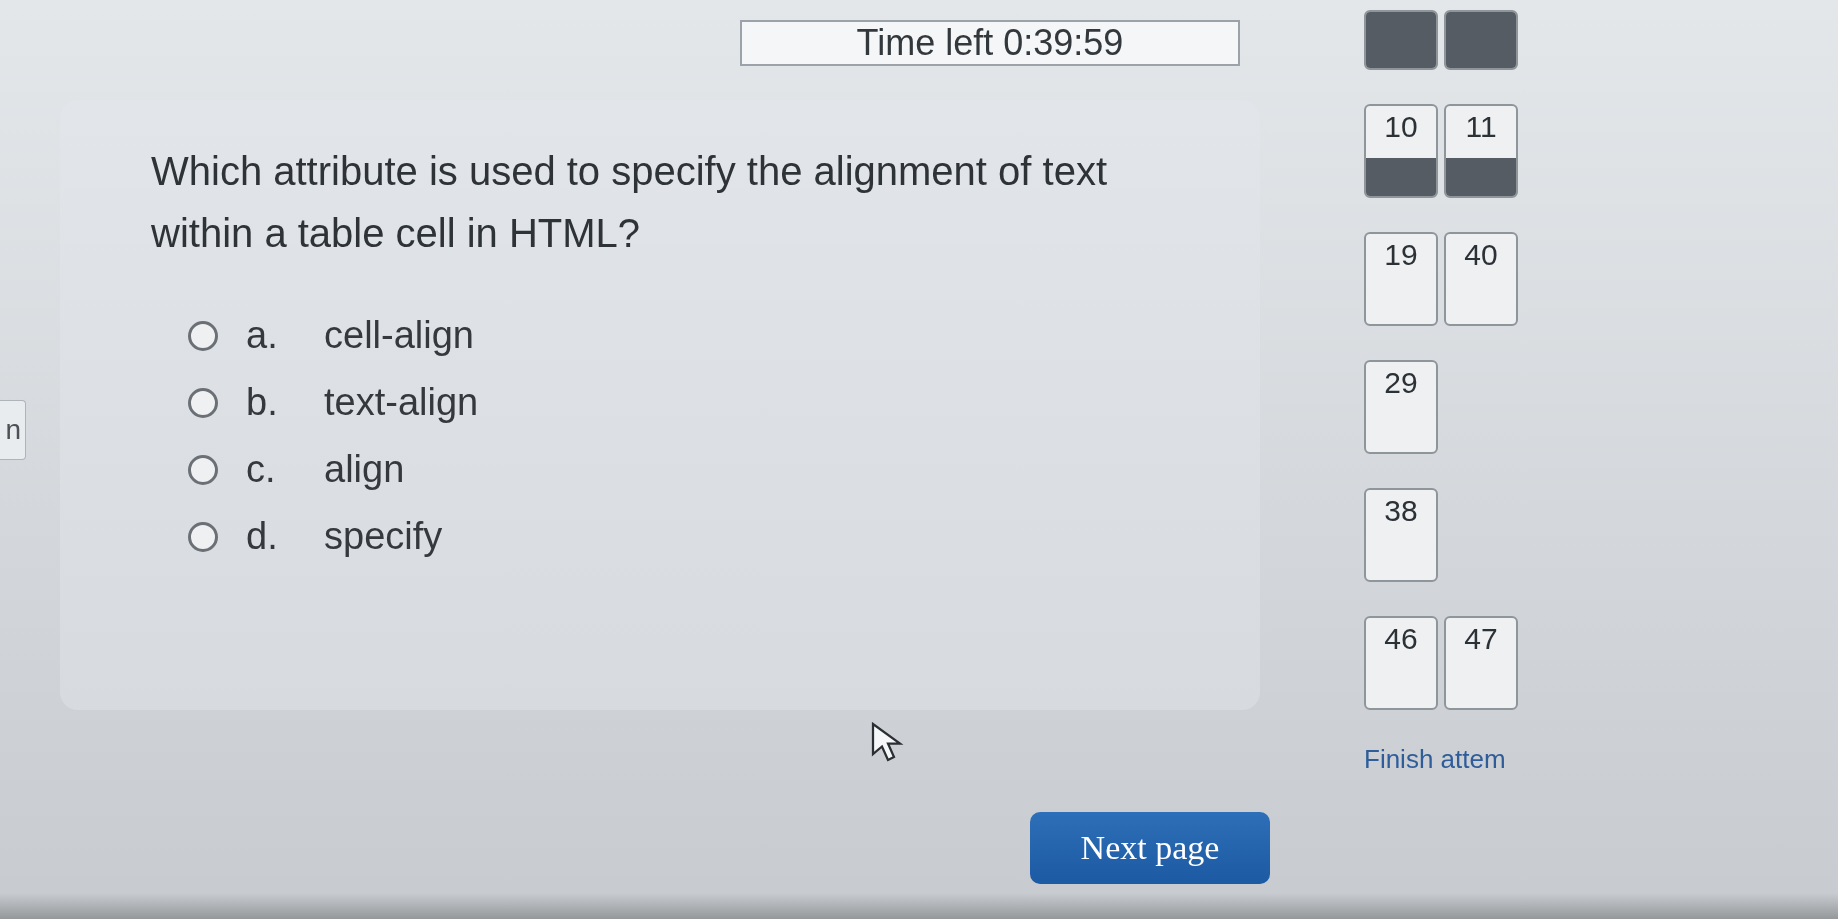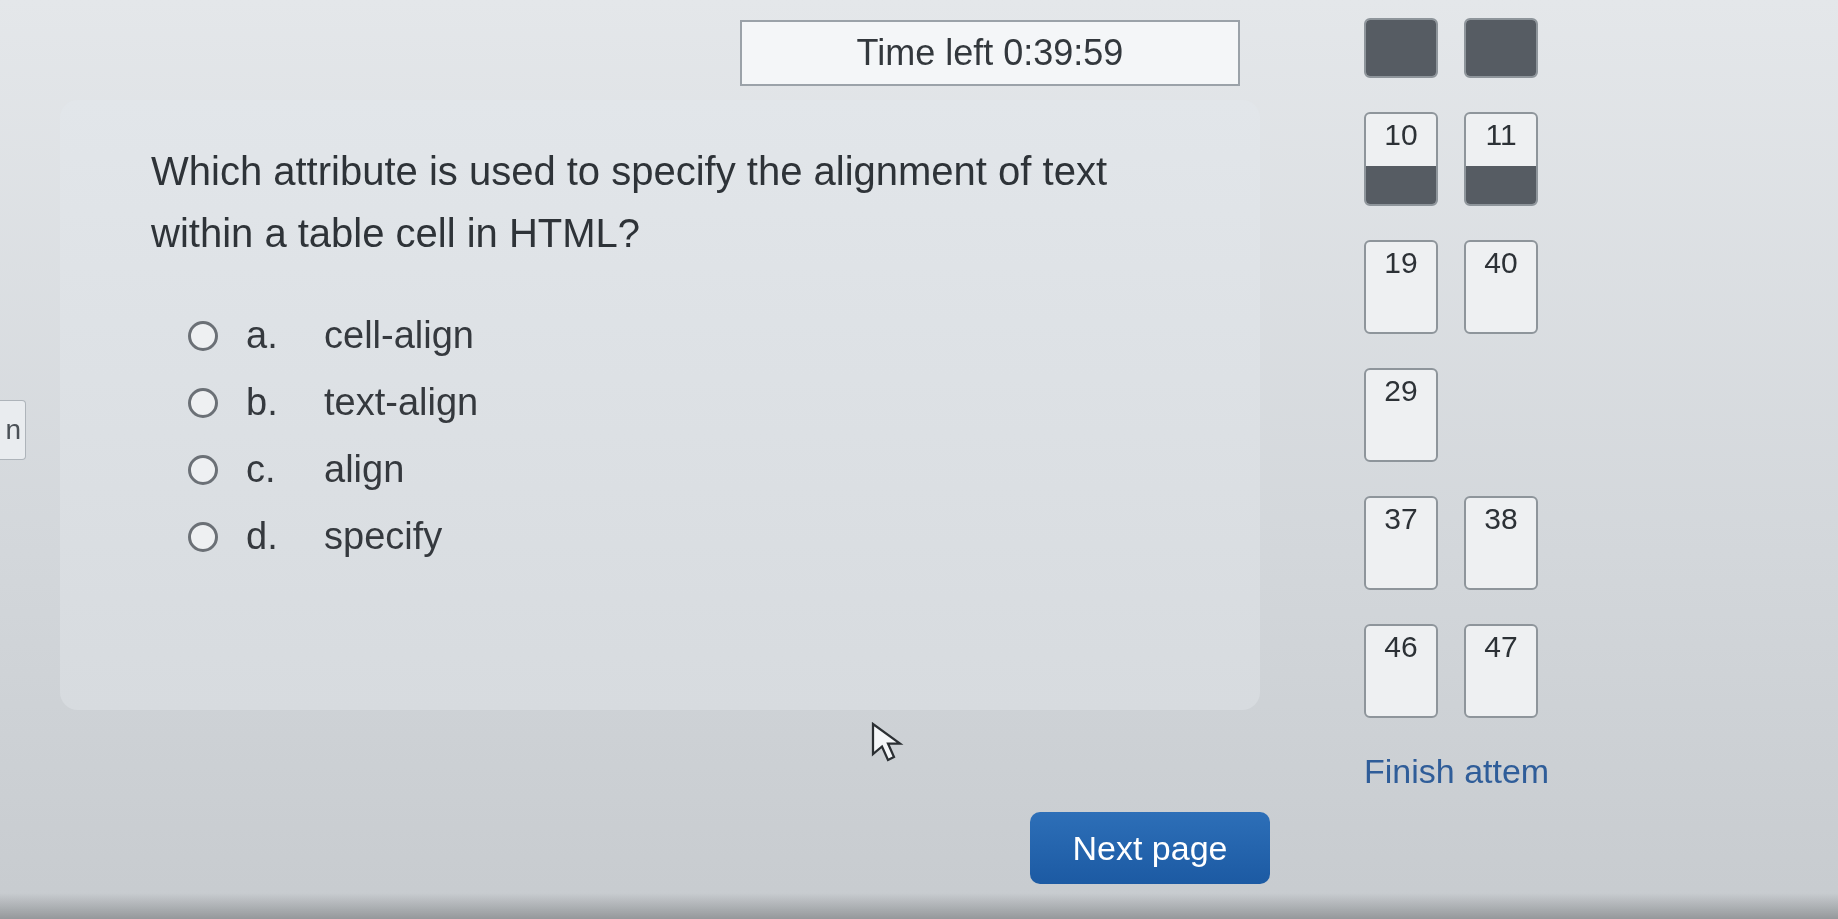--- a/index.html
+++ b/index.html
@@ -28,21 +28,21 @@
     font-size: 28px;
     color: #4b5157;
     display: flex; align-items: center; justify-content: flex-end;
     padding-right: 4px;
   }
 
   
   .timer-box {
     position: absolute;
     top: 20px; left: 740px;
-    width: 500px; height: 66px;
+    width: 500px; height: 46px;
     background: #f4f6f8;
     border: 2px solid #9ba2a9;
     display: flex; align-items: center; justify-content: center;
     font-size: 36px;
     color: #33383d;
   }
 
   
   .question-card {
     position: absolute;
@@ -94,33 +94,33 @@
     position: absolute;
     top: 812px; left: 1030px;
     width: 240px; height: 72px;
     background: linear-gradient(180deg, #2d6fb8 0%, #1c5aa3 100%);
     color: #ffffff;
     font-size: 34px;
     border: none;
     border-radius: 10px;
     display: flex; align-items: center; justify-content: center;
     cursor: pointer;
+    font-family: Liberation Serif, serif;
   }
 
   
   .quiznav {
     position: absolute;
     top: 0; left: 1330px;
     width: 508px; height: 919px;
     padding: 10px 0 0 34px;
   }
   .nav-row {
-    display: flex; gap: 26px;
+    display: flex; gap: 6px;
     margin-bottom: 34px;
-    margin-top: 8px;
   }
   .nav-tile {
     width: 74px; height: 94px;
     border: 2px solid #8e959b;
     border-radius: 6px;
     background: #eef0f2;
     position: relative;
     overflow: hidden;
     font-size: 30px;
     color: #2c3136;
@@ -136,21 +136,21 @@
     left: 0; right: 0; bottom: 0;
     height: 38px;
     background: transparent;
   }
   .nav-tile.answered .bar { background: #565c63; }
   .nav-tile.toprow { height: 60px; }
   .nav-tile.toprow .bar { top:0; bottom:auto; height:60px; background:#565c63; }
 
   .finish-link {
     margin-top: 6px;
-    font-size: 34px;
+    font-size: 26px;
     color: #2f5d99;
     cursor: pointer;
   }
 
   .bottom-shadow {
     position: absolute;
     left: 0; right: 0; bottom: 0;
     height: 26px;
     background: linear-gradient(180deg, rgba(0,0,0,0) 0%, rgba(0,0,0,0.25) 100%);
   }
@@ -233,24 +233,20 @@
           </div>
         </div>
         <div class="nav-row">
           <div class="nav-tile">
             <div class="num">29</div>
             <div class="bar"></div>
           </div>
         </div>
         <div class="nav-row">
           <div class="nav-tile">
-            <div class="num">37</div>
-            <div class="bar"></div>
-          </div>
-          <div class="nav-tile">
             <div class="num">38</div>
             <div class="bar"></div>
           </div>
         </div>
         <div class="nav-row">
           <div class="nav-tile">
             <div class="num">46</div>
             <div class="bar"></div>
           </div>
           <div class="nav-tile">

